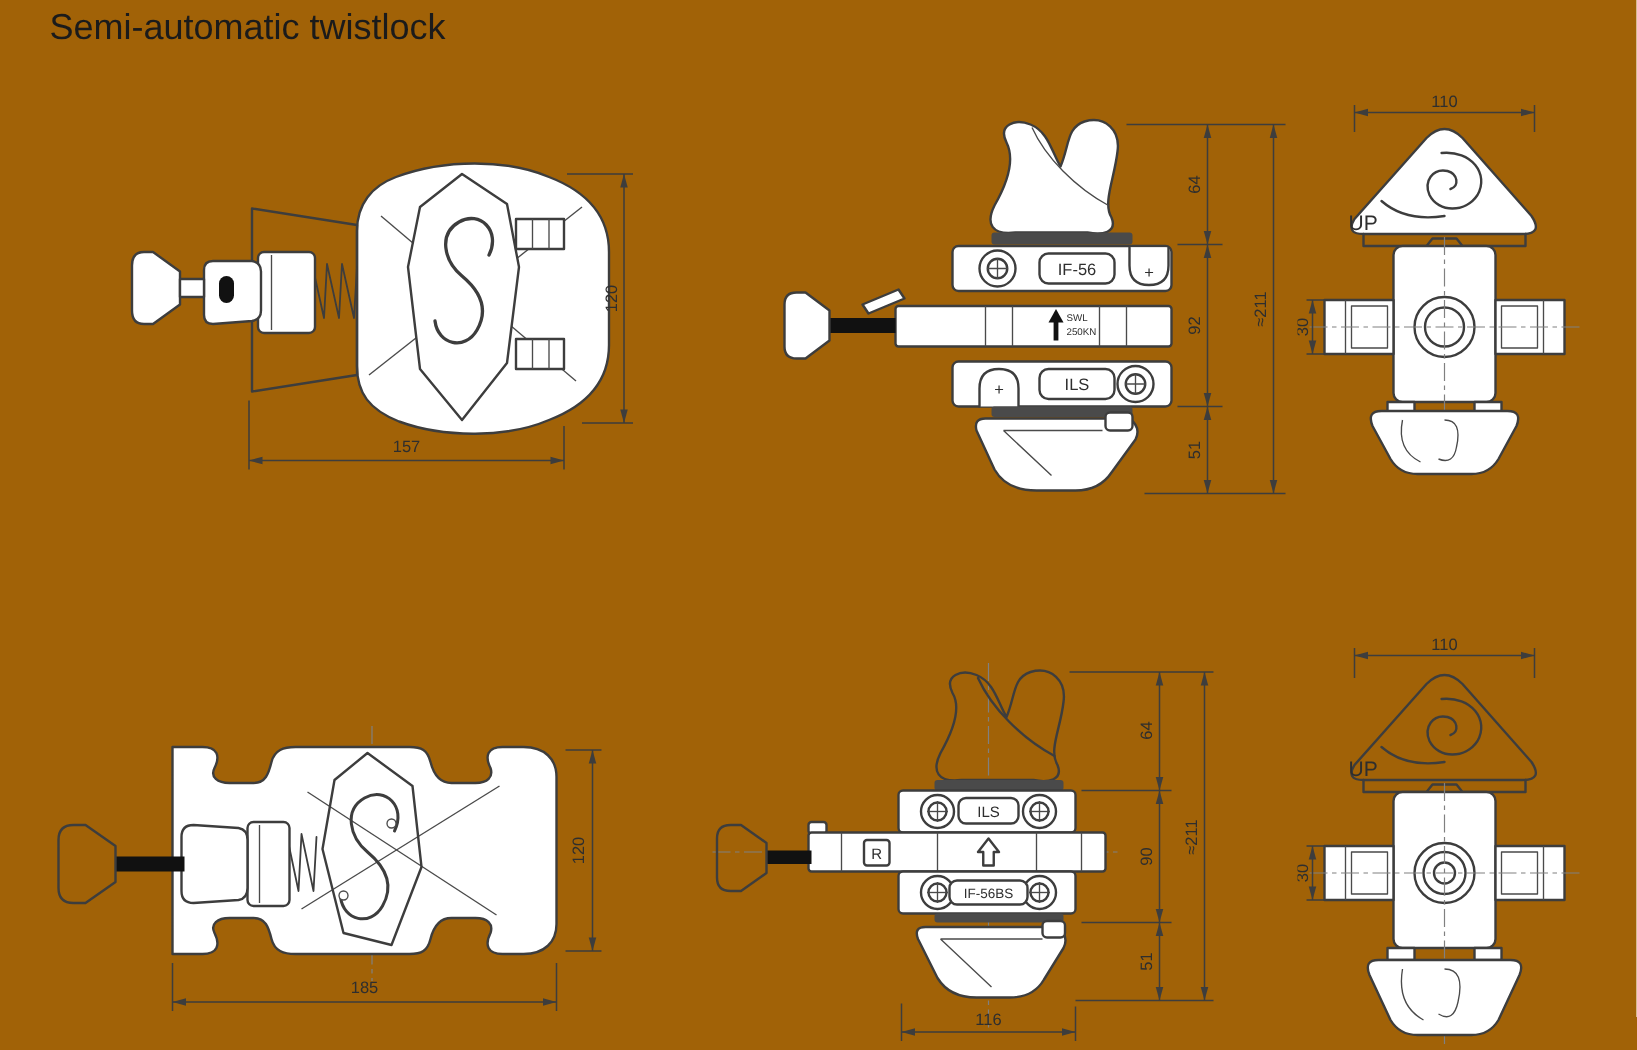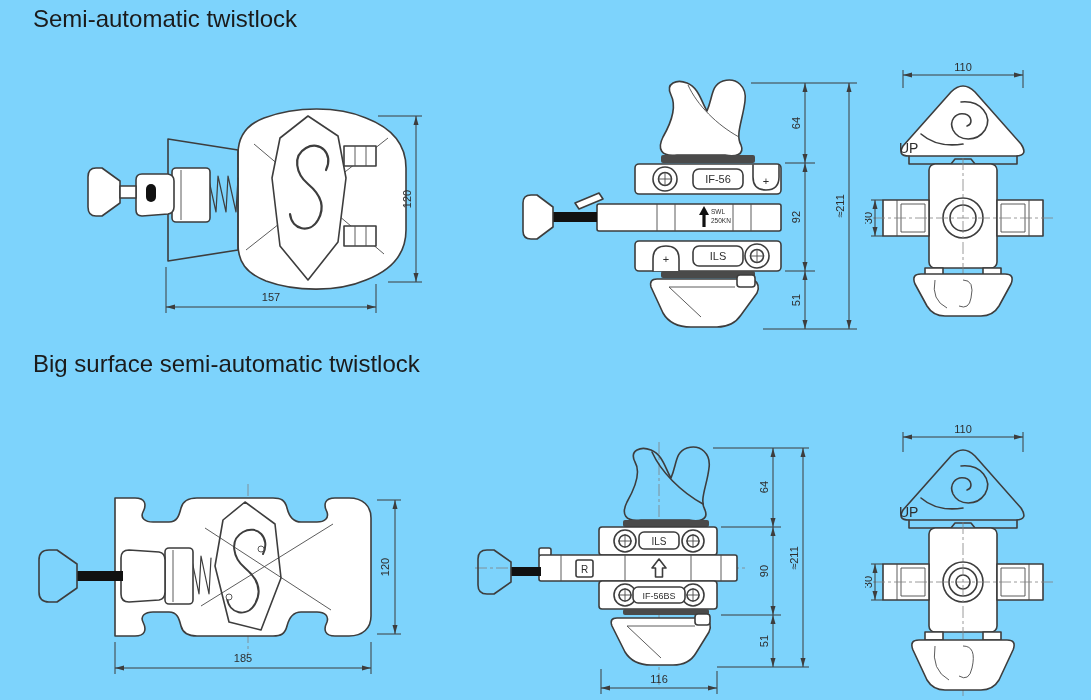--- a/index.html
+++ b/index.html
@@ -1,17 +1,17 @@
 <!DOCTYPE html>
 <html><head>
 <meta charset="utf-8">
 <style>
   *{margin:0;padding:0;box-sizing:border-box}
   html,body{background:#fff}
-  .canvas{position:relative;width:1091px;height:700px;background:#7dd3fc;overflow:hidden;
+  .canvas{position:relative;width:1091px;height:700px;background:#a16207;overflow:hidden;
           font-family:"Liberation Sans",sans-serif}
   .sec-title{position:absolute;font-size:24px;color:#1b1b1b;white-space:nowrap}
   .drw{position:absolute}
   .ln{fill:none;stroke:#3d3d3d;stroke-width:1.6;stroke-linejoin:round;stroke-linecap:round}
   .lnt{fill:none;stroke:#4a4a4a;stroke-width:0.9;stroke-linejoin:round}
   .fw{fill:#ffffff}
   .band{fill:#4a4a4a;stroke:none}
   .blk{fill:#111111;stroke:none}
   .dim{stroke:#3d3d3d;stroke-width:1;fill:none}
   .cl{stroke:#808080;stroke-width:0.8;stroke-dasharray:12 3 3 3;fill:none}
@@ -29,21 +29,20 @@
   <svg width="0" height="0" style="position:absolute" aria-hidden="true">
     <defs>
       <marker id="arr" viewBox="0 0 10 6" refX="9.5" refY="3" markerWidth="10" markerHeight="6" orient="auto-start-reverse">
         <path d="M0.5,0.5 L9.5,3 L0.5,5.5 Z" fill="#3d3d3d"></path>
       </marker>
     </defs>
   </svg>
 
   <div class="sec-title" style="left:33px;top:5px">Semi-automatic twistlock</div>
 
-  <div class="sec-title" style="left:33px;top:350px">Big surface semi-automatic twistlock</div>
 
   <svg class="drw" style="left:68px;top:82px" width="385" height="245" viewBox="0 0 385 245">
     <g>
       <path class="ln fw" d="M196,36 C228,24 270,24 298,36 C324,46 338,62 338,86 L338,148 C338,172 324,188 298,198 C270,210 228,210 198,199 C178,191 170,180 170,162 L170,72 C170,54 180,42 196,36 Z"></path>
       <path class="ln" d="M100,57 L170,68 L170,168 L100,179 Z"></path>
       <line class="lnt" x1="178" y1="168" x2="320" y2="56"></line>
       <line class="lnt" x1="186" y1="62" x2="316" y2="172"></line>
     </g>
     <g>
       <path class="ln fw" d="M240,34 L270,54 L278,96 L270,160 L240,198 L212,164 L204,96 L212,56 Z"></path>

